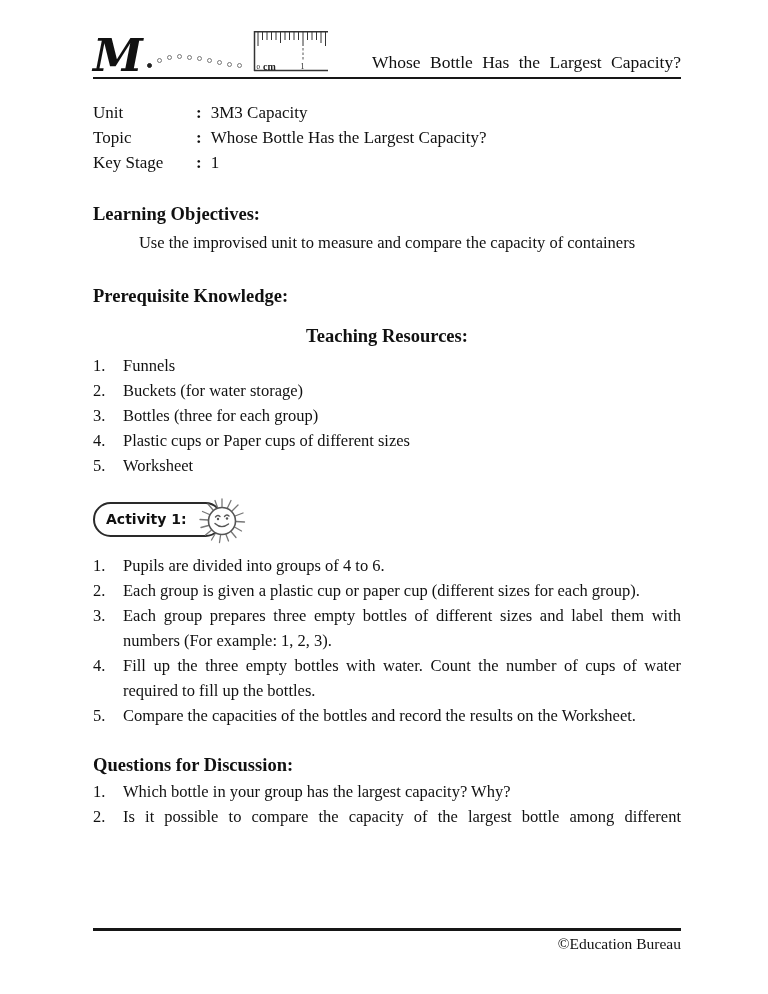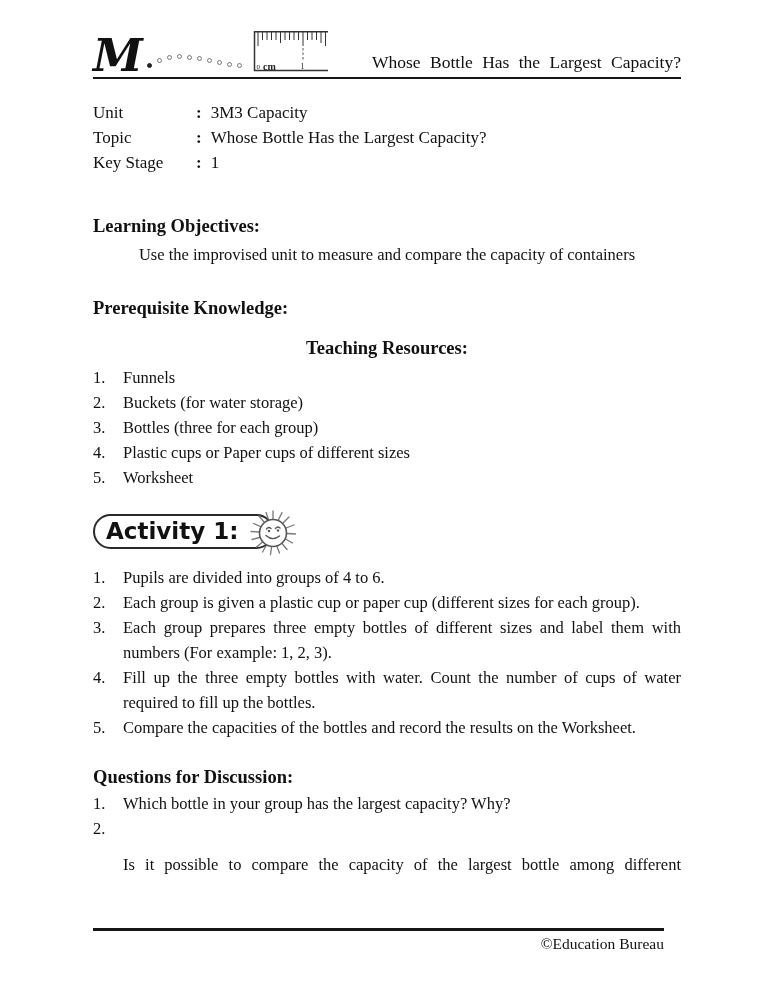--- a/index.html
+++ b/index.html
@@ -18,43 +18,43 @@
   .header-rule { border-bottom:2px solid #161616; margin-top:3px; }
 
   
   .meta { margin-top:21px; }
   .meta-row { display:flex; line-height:25px; font-size:17px; }
   .meta-label { font-weight:normal; width:103px; flex:none; }
   .meta-colon { font-weight:bold; margin-right:9px; }
 
   
   h2 { font-size:18.5px; line-height:23px; font-weight:bold; }
-  .h-lo { margin-top:40px; }
+  .h-lo { margin-top:28px; }
   .h-pk { margin-top:30px; }
   .h-tr { margin-top:17px;text-align:center; }
   .h-qd { margin-top:26px; }
   .section-body { margin-top:4px; font-size:16.5px; line-height:25px;text-align:center; }
 
   
   .nlist { margin-top:5px; }
   .nitem { display:flex; line-height:25px; font-size:16.5px; }
   .nnum { width:30px; flex:none; }
   .ntext { flex:1; }
   .justify .ntext { text-align:justify; }
-  .justify-last .ntext { text-align:justify; text-align-last:justify;margin-top:36px; }
+  .justify-last .ntext { text-align:justify; text-align-last:justify; }
 
   
   .activity-row { margin-top:24px; height:38px; position:relative; }
   .badge { position:relative; display:inline-block; border:2.5px solid #2a2a2a; border-radius:18px;
-           padding:3px 34px 3px 11px; font-family:"DejaVu Sans", sans-serif; font-weight:bold; font-size:23px; line-height:25px; }
+           padding:3px 34px 3px 11px; font-family:"DejaVu Sans", sans-serif; font-weight:bold; font-size:14px; line-height:25px; }
   .sun-svg { position:absolute; right:-28px; top:-10px; }
   .steps { margin-top:13px; }
 
   
-  .footer { position:absolute; left:93px; right:104px; top:928px; }
+  .footer { position:absolute; left:93px; right:87px; top:928px; }
   .footer-rule { border-top:3px solid #161616; }
   .footer-text { text-align:right; font-size:15.5px; line-height:23px; margin-top:1px; }
 </style>
 </head>
 <body>
 
 <div class="page">
 
   <header>
     <div class="header-row">

